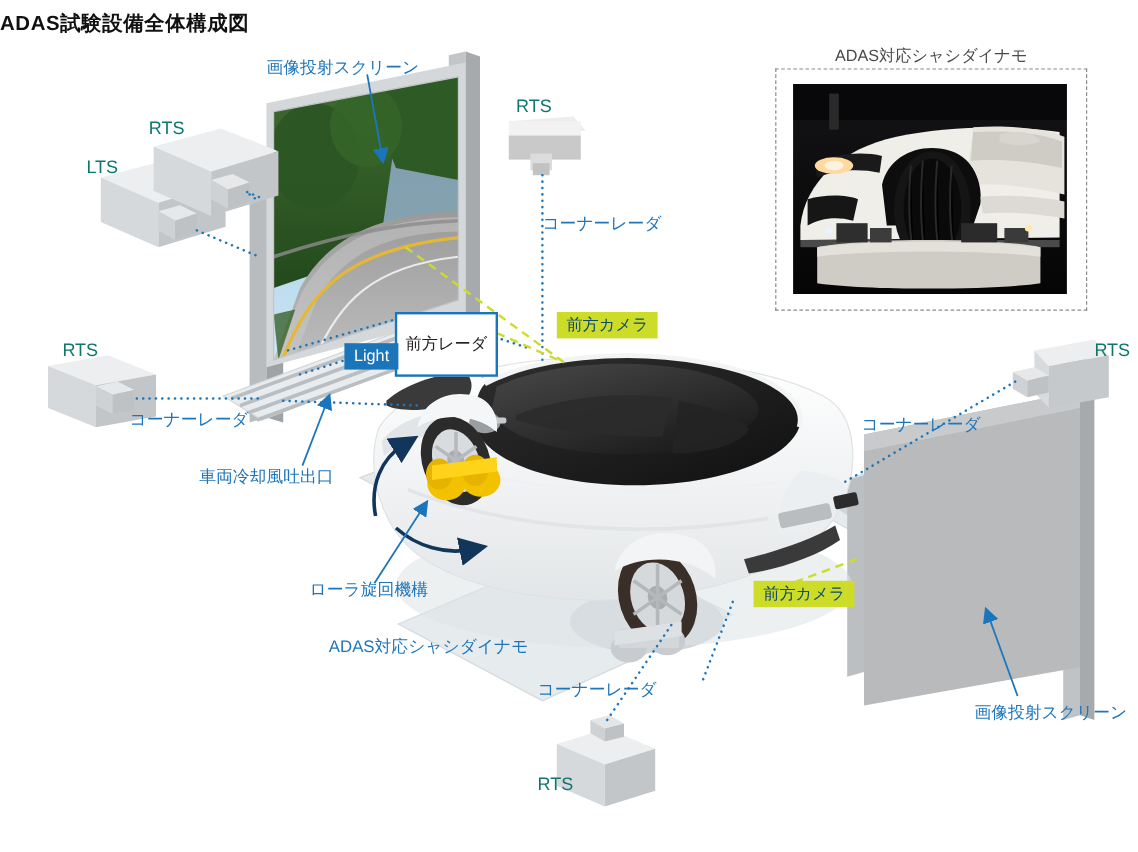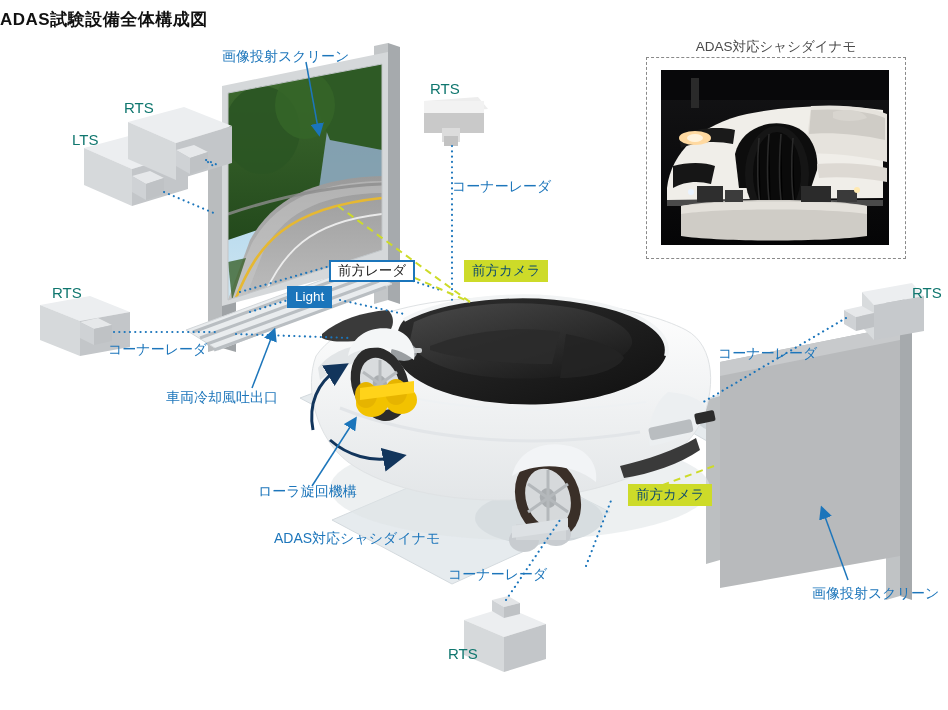--- a/index.html
+++ b/index.html
@@ -13,21 +13,21 @@
          font-weight:bold;letter-spacing:.5px;color:#111;}
 
   
   .lbl{font-size:14px;white-space:nowrap;line-height:1.2;}
   .lbl-blue{color:#1d76bb;text-align:center;}
   .lbl-dark{color:#0f766e;}
 
   
   .chip{font-size:13.5px;padding:3px 8px;white-space:nowrap;line-height:1.15;}
   .chip-blue{background:#1b75bb;color:#fff;}
-  .chip-outline{background:#ffffff;color:#222;border:2px solid #1b75bb;padding:1px 7px;}
+  .chip-outline{background:#ffffff;color:#222;border:2px solid #1b75bb;padding:17px 7px;}
   .chip-lime{background:#cddb29;color:#0c4a6e;}
 
   
   #legend{left:18px;top:594px;width:360px;height:88px;background:#e9e9e9;}
   #legend .inner{padding:11px 14px;font-size:13.5px;line-height:1.52;color:#4a4a4a;}
 
   
   #photo-cap{left:646px;top:38px;width:260px;text-align:center;font-size:13.5px;color:#4a4a4a;}
   #photo-box{left:646px;top:57px;width:258px;height:200px;border:1px dashed #8a8a8a;
              background:#ffffff;}

